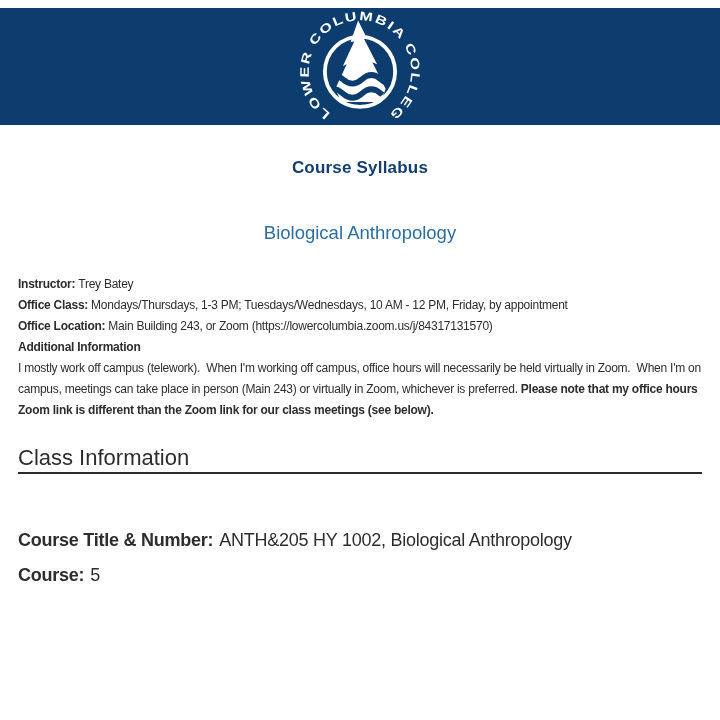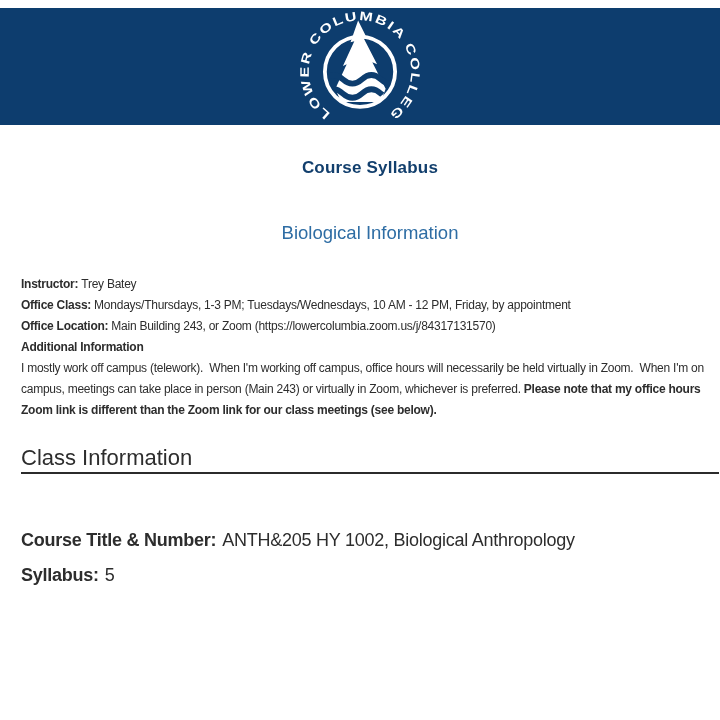--- a/index.html
+++ b/index.html
@@ -16,21 +16,21 @@
     background:#ffffff;
     font-family:"Liberation Sans","DejaVu Sans",sans-serif;
     color:var(--text-dark);
   }
   .topstrip{height:8px;background:#ffffff;}
   .banner{
     height:117px;background:var(--header-bg);
     display:flex;align-items:center;justify-content:center;
   }
   .banner svg{overflow:visible;display:block;}
-  main{padding:0 1px;margin-left:20px;}
+  main{padding:0 18px;}
   .page-title{
     margin:33px 0 0;text-align:center;
     font-size:17px;font-weight:bold;color:var(--title-navy);
     letter-spacing:.2px;
   }
   .course-title{
     margin:44px 0 0;text-align:center;
     font-size:18.5px;font-weight:400;color:var(--subtitle-blue);
   }
   h3.sec{
@@ -74,21 +74,21 @@
       <path d="M28 72 Q38 63 48 72 T68 72 T88 72 T108 72" fill="none" stroke="#0d3d6e" stroke-width="6"></path>
       <path d="M28 87 Q38 78 48 87 T68 87 T88 87 T108 87" fill="none" stroke="#0d3d6e" stroke-width="6"></path>
     </g>
   </svg>
 </header>
 
 <main>
 
   <h1 class="page-title">Course Syllabus</h1>
 
-  <h2 class="course-title">Biological Information</h2>
+  <h2 class="course-title">Biological Anthropology</h2>
 
   <section>
 
     <div class="fields">
       <p>
         <strong>Instructor:</strong><span>Trey Batey</span>
       </p>
       <p>
         <strong>Office Class:</strong><span>Mondays/Thursdays, 1-3 PM; Tuesdays/Wednesdays, 10 AM - 12 PM, Friday, by appointment</span>
       </p>
@@ -103,19 +103,19 @@
   </section>
 
   <section>
     <h3 class="sec">Class Information</h3>
 
     <div class="classfields">
       <p>
         <strong>Course Title &amp; Number:</strong><span>ANTH&amp;205 HY 1002, Biological Anthropology</span>
       </p>
       <p>
-        <strong>Syllabus:</strong><span>5</span>
+        <strong>Course:</strong><span>5</span>
       </p>
 
     </div>
   </section>
 
 </main>
 
 </body></html>

